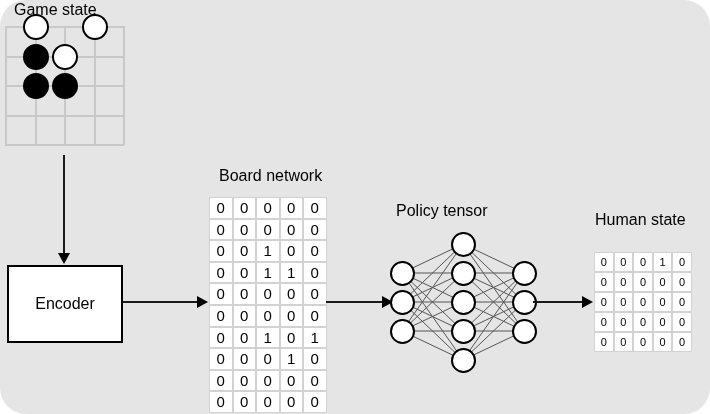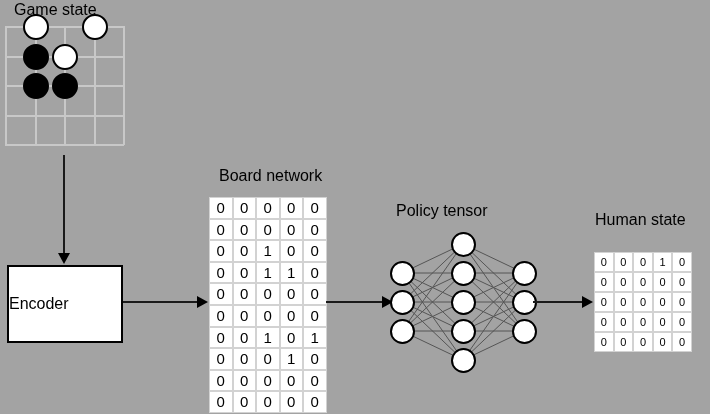--- a/index.html
+++ b/index.html
@@ -4,23 +4,24 @@
 <style>
   html, body {
     margin: 0;
     padding: 0;
     background: #ffffff;
   }
   #stage {
     position: relative;
     width: 710px;
     height: 414px;
-    background: #a3a3a3;
+    background: #e5e5e5;
     font-family: "Liberation Sans", sans-serif;
     overflow: hidden;
+    border-radius: 26px;
   }
   .caption {
     position: absolute;
     font-size: 16px;
     color: #000000;
     white-space: nowrap;
     line-height: 1;
   }
 
   
@@ -54,20 +55,21 @@
     position: absolute;
     left: 7px;
     top: 265px;
     width: 116px;
     height: 78px;
     border: 2.5px solid #000000;
     background: #ffffff;
     box-sizing: border-box;
     display: flex;
     align-items: center;
+    justify-content: center;
   }
   #encoder-box .enc-label {
     font-size: 16px;
     color: #000000;
   }
 
   
   .arrow-line-h {
     position: absolute;
     height: 2px;

